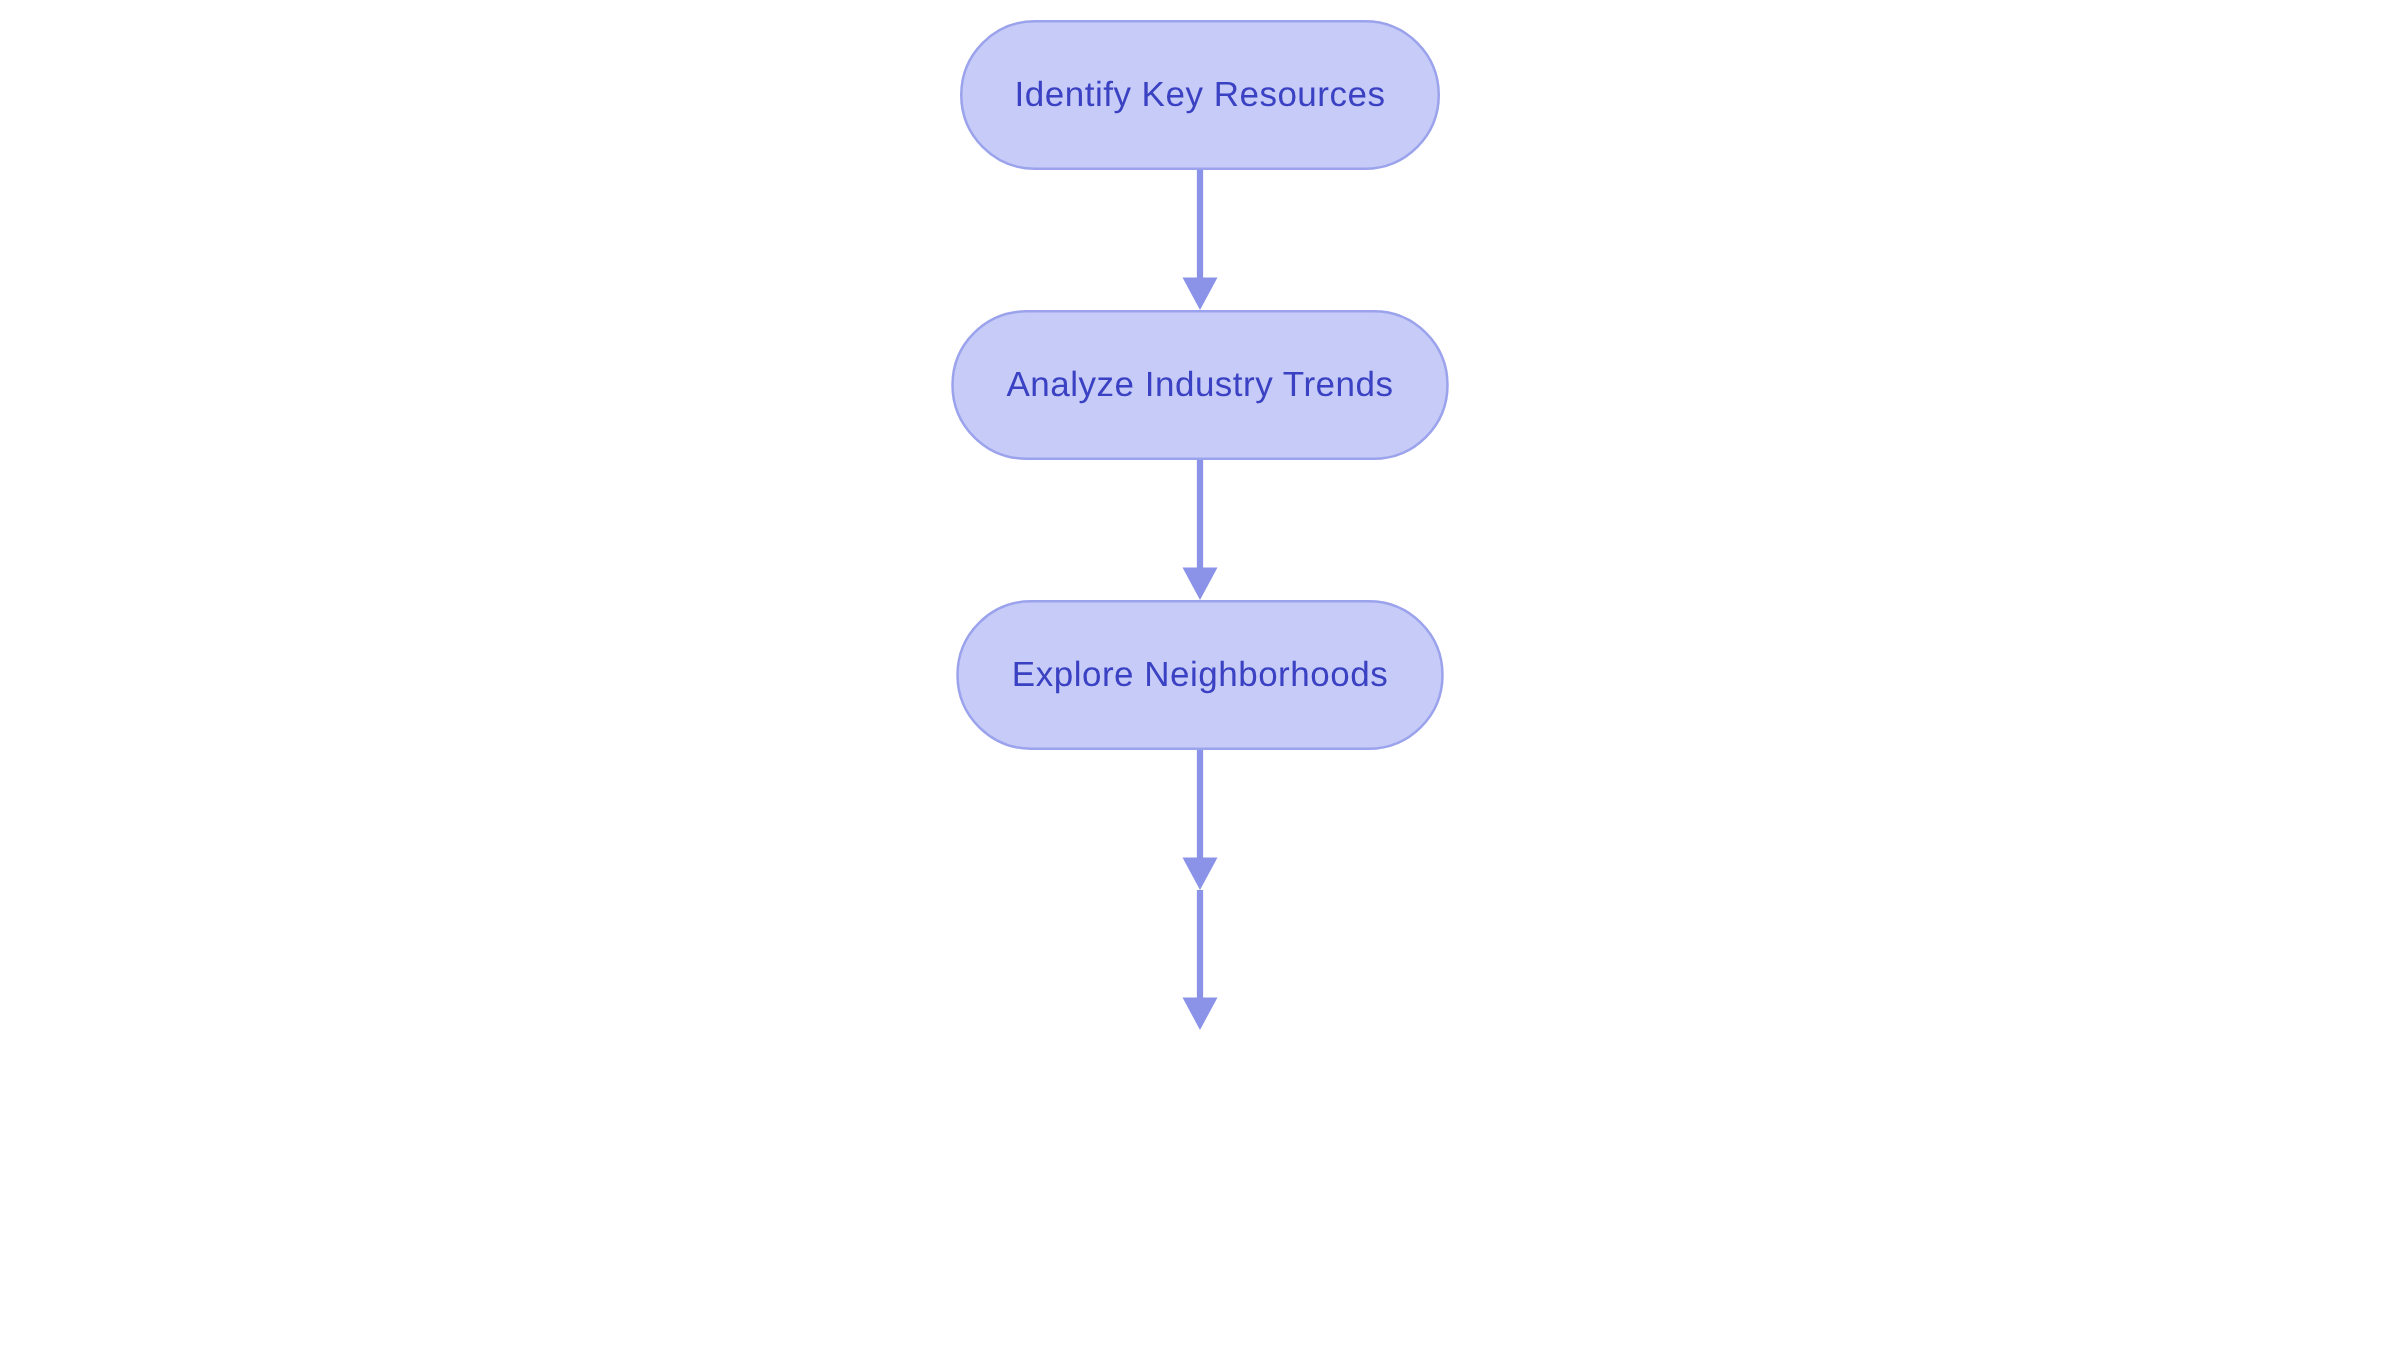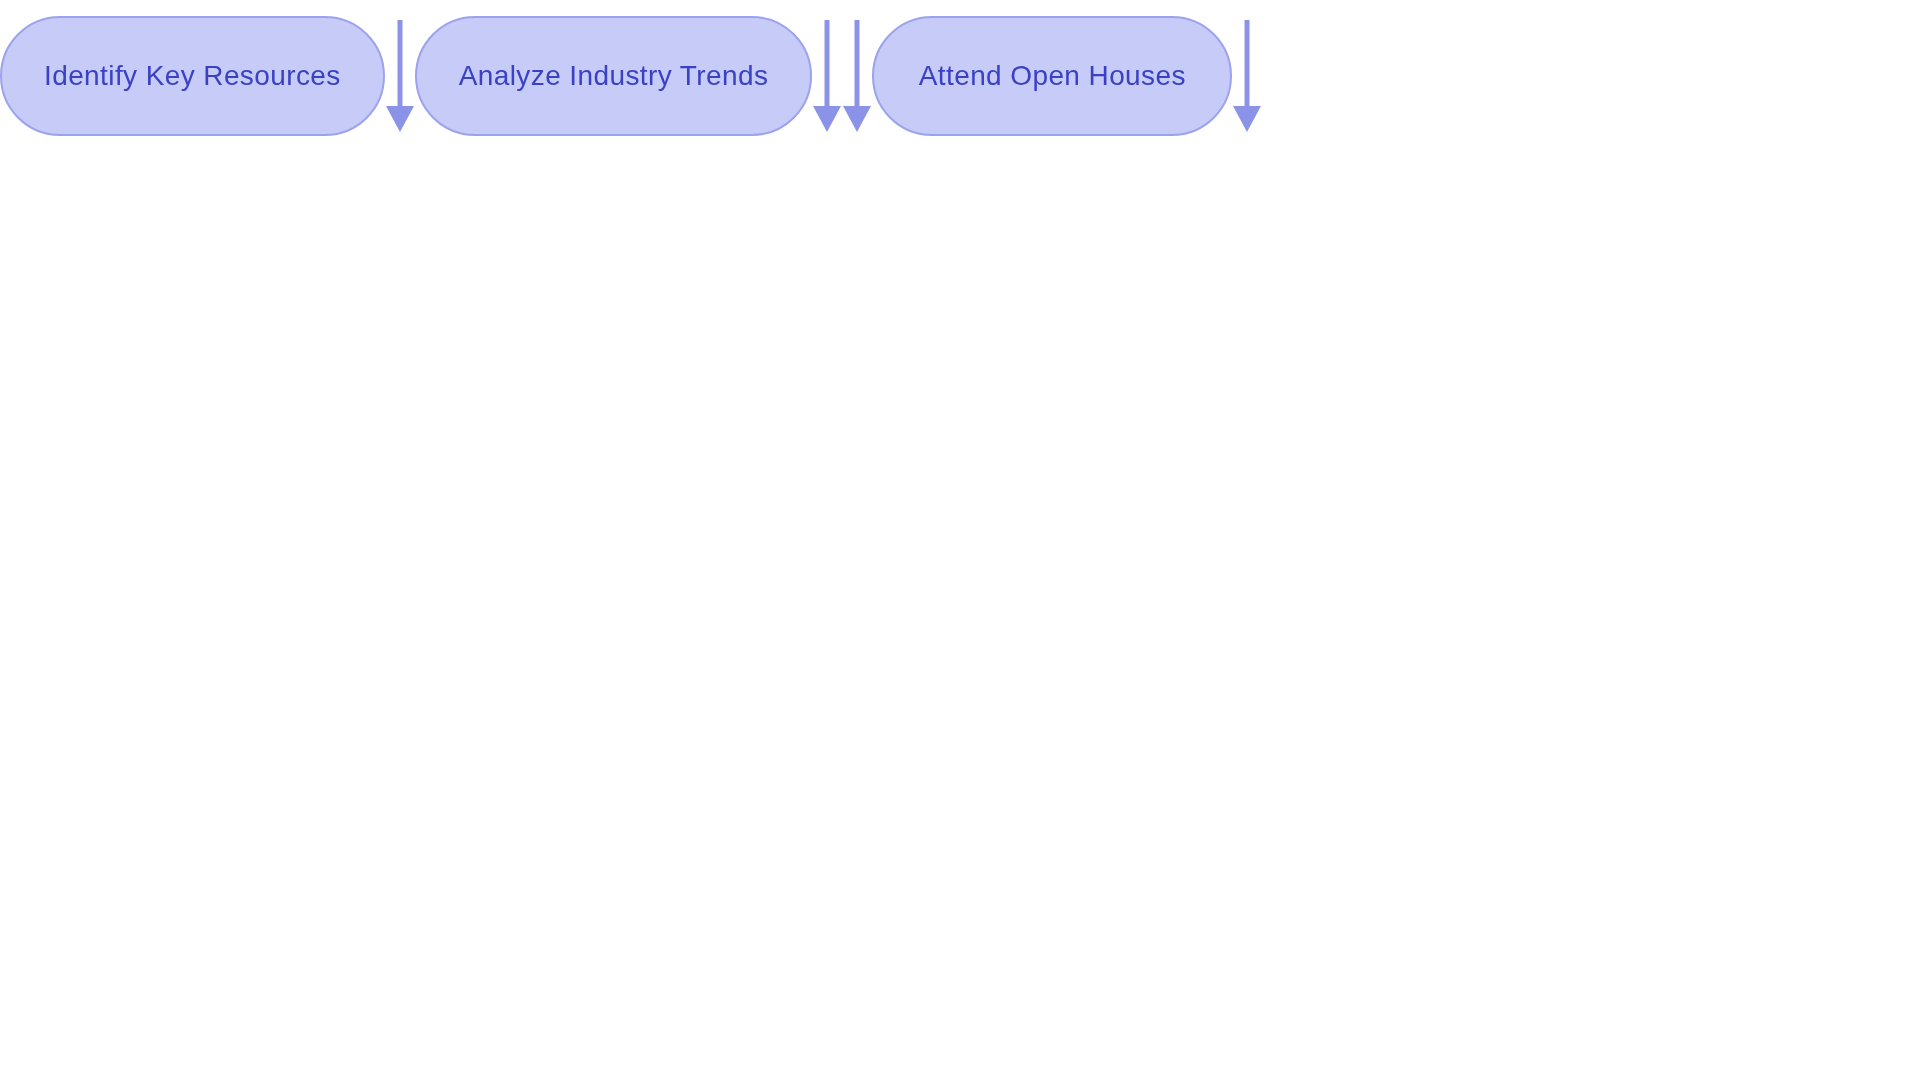--- a/index.html
+++ b/index.html
@@ -14,21 +14,21 @@
     height: 1083px;
     background: var(--bg, #ffffff);
     overflow: hidden;
   }
   .flowchart {
     position: absolute;
     left: 0;
     top: 16px;
     width: 100%;
     display: flex;
-    flex-direction: row;
+    flex-direction: column;
     align-items: center;
   }
   .flow-node {
     box-sizing: border-box;
     height: 120px;
     padding: 0 42px;
     min-width: 360px;
     display: flex;
     align-items: center;
     justify-content: center;
@@ -87,29 +87,29 @@
 
     <div class="flow-node">
       <span class="label">Analyze Industry Trends</span>
     </div>
 
     <div class="flow-arrow">
       <div class="shaft"></div>
       <div class="head"></div>
     </div>
 
+    <div class="flow-node">
+      <span class="label">Explore Neighborhoods</span>
+    </div>
 
     <div class="flow-arrow">
       <div class="shaft"></div>
       <div class="head"></div>
     </div>
 
-    <div class="flow-node">
-      <span class="label">Attend Open Houses</span>
-    </div>
 
     <div class="flow-arrow">
       <div class="shaft"></div>
       <div class="head"></div>
     </div>
 
 
   </div>
 </div>
 

